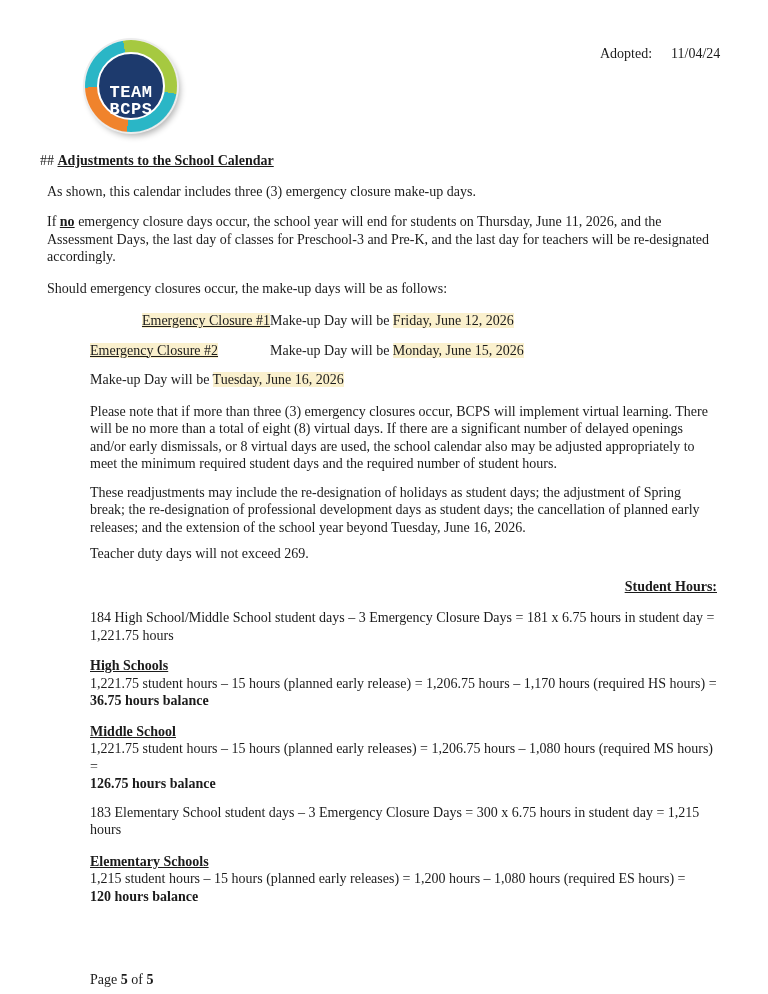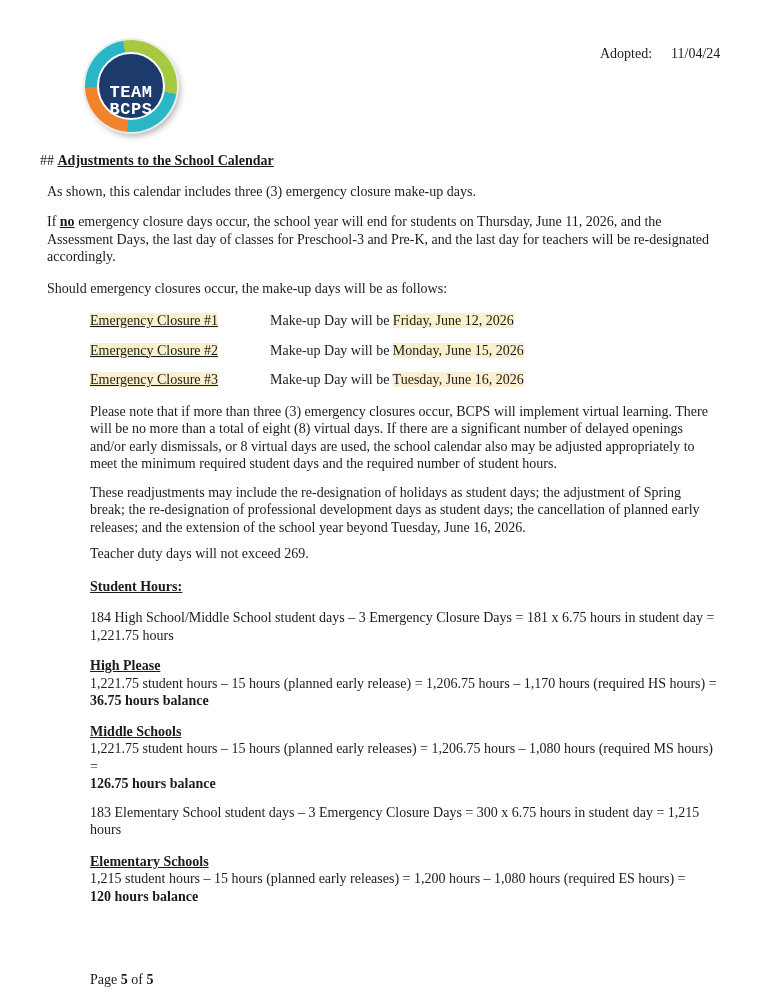--- a/index.html
+++ b/index.html
@@ -51,21 +51,21 @@
   .bold { font-weight: bold; }
   .ul { text-decoration: underline; }
   .hl { background: #faf0cd; }
   .indent { margin-left: 50px; }
   .heading-line { margin-top: 2px; }
   .mt9  { margin-top: 9px; }
   .mt11 { margin-top: 11px; }
   .mt12 { margin-top: 12px; }
   .mt13 { margin-top: 13px; }
   .mt14 { margin-top: 14px; }
-  .mt15 { margin-top: 15px; }
+  .mt15 { margin-top: 15px; text-align: right; }
   p { margin: 7px; }
   .closure-row { display: flex; margin-left: 50px; }
   .closure-label { width: 180px; flex: 0 0 180px; }
   .block { display: block; }
   .footer { margin-top: 66px; margin-left: 50px; }
 </style>
 </head>
 <body>
 
 <div class="page">
@@ -98,45 +98,44 @@
 
     <div class="closure-row mt15">
       <span class="closure-label"><span class="ul hl">Emergency Closure #1</span></span>
       <span><span>Make-up Day will be </span><span class="hl">Friday, June 12, 2026</span></span>
     </div>
     <div class="closure-row mt12">
       <span class="closure-label"><span class="ul hl">Emergency Closure #2</span></span>
       <span><span>Make-up Day will be </span><span class="hl">Monday, June 15, 2026</span></span>
     </div>
     <div class="closure-row mt12">
-      <span class="closure-label"><span class="ul hl">Emergency Closure #3</span></span>
       <span><span>Make-up Day will be </span><span class="hl">Tuesday, June 16, 2026</span></span>
     </div>
 
     <p class="indent mt14">Please note that if more than three (3) emergency closures occur, BCPS will implement virtual learning. There will be no more than a total of eight (8) virtual days. If there are a significant number of delayed openings and/or early dismissals, or 8 virtual days are used, the school calendar also may be adjusted appropriately to meet the minimum required student days and the required number of student hours.</p>
 
     <p class="indent mt11">These readjustments may include the re-designation of holidays as student days; the adjustment of Spring break; the re-designation of professional development days as student days; the cancellation of planned early releases; and the extension of the school year beyond Tuesday, June 16, 2026.</p>
 
     <p class="indent mt9">Teacher duty days will not exceed 269.</p>
 
     <p class="indent mt15 bold ul" style="align-self:flex-start"><span class="bold ul">Student Hours:</span></p>
 
     <p class="indent mt14">
         <span class="block">184 High School/Middle School student days – 3 Emergency Closure Days = 181 x 6.75 hours in student day =</span>
         <span class="block">1,221.75 hours</span>
       </p>
 
     <div class="indent mt13">
-      <span class="block"><span class="bold ul">High Please</span></span>
+      <span class="block"><span class="bold ul">High Schools</span></span>
       <span class="block">1,221.75 student hours – 15 hours (planned early release) = 1,206.75 hours – 1,170 hours (required HS hours) =</span>
       <span class="block bold">36.75 hours balance</span>
     </div>
 
     <div class="indent mt13">
-      <span class="block"><span class="bold ul">Middle Schools</span></span>
+      <span class="block"><span class="bold ul">Middle School</span></span>
       <span class="block">1,221.75 student hours – 15 hours (planned early releases) = 1,206.75 hours – 1,080 hours (required MS hours) =</span>
       <span class="block bold">126.75 hours balance</span>
     </div>
 
     <p class="indent mt11">183 Elementary School student days – 3 Emergency Closure Days = 300 x 6.75 hours in student day = 1,215 hours</p>
 
     <div class="indent mt14">
       <span class="block"><span class="bold ul">Elementary Schools</span></span>
       <span class="block">1,215 student hours – 15 hours (planned early releases) = 1,200 hours – 1,080 hours (required ES hours) =</span>
       <span class="block bold">120 hours balance</span>

